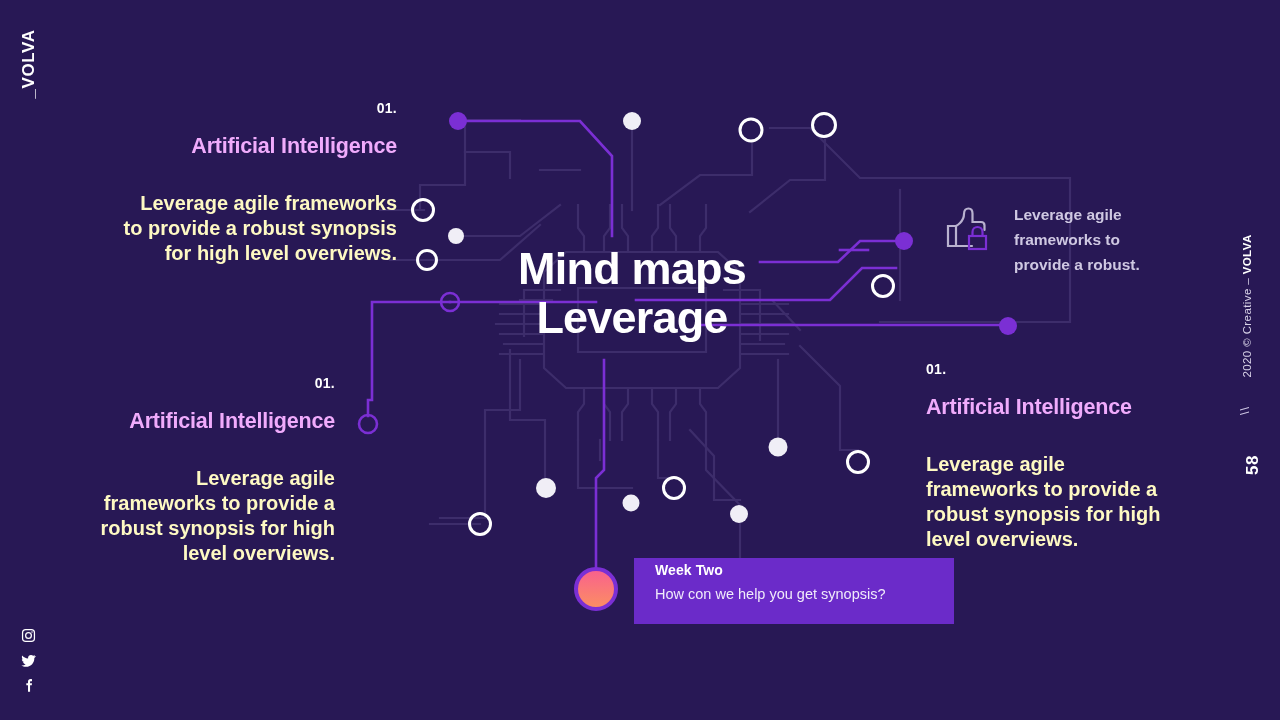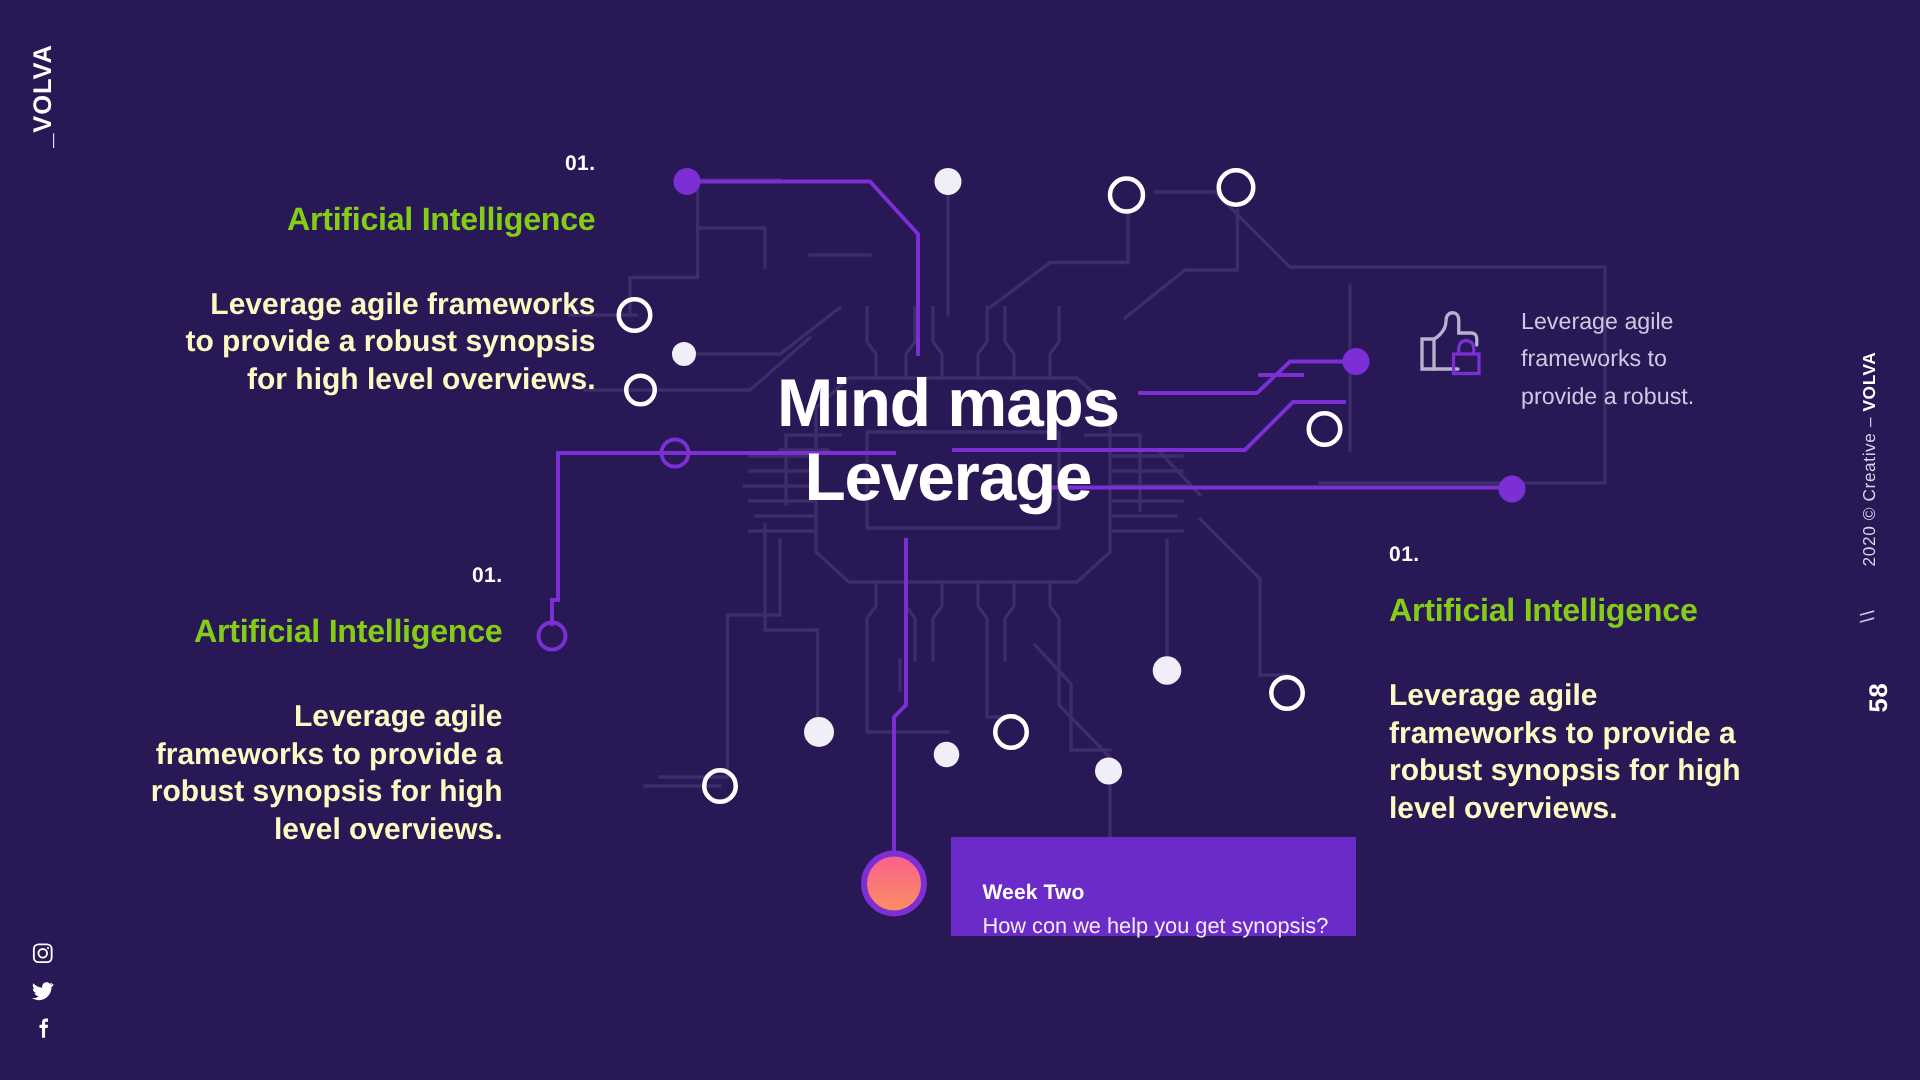--- a/index.html
+++ b/index.html
@@ -100,21 +100,21 @@
     font-size: 14px;
     font-weight: bold;
     color: #ffffff;
     letter-spacing: 0.3px;
   }
   .block h2 {
     margin: 18px 0 0 0;
     font-size: 21.5px;
     font-weight: bold;
     letter-spacing: -0.2px;
-    color: #84cc16;
+    color: #f0abfc;
   }
   .block p {
     margin: 32px 0 0 0;
     font-size: 20px;
     line-height: 25px;
     color: #fef9c3;
     font-weight: 700;
   }
 
   #block-tl { left: 120px; top: 100px; width: 277px; text-align: right; }
@@ -128,21 +128,21 @@
     top: 202px;
     width: 240px;
     display: flex;
     gap: 22px;
     align-items: flex-start;
   }
   #feature .ftext {
     font-size: 15.5px;
     line-height: 25px;
     color: #cfc8e2;
-    font-weight: 400;
+    font-weight: 700;
     width: 150px;
   }
 
   
   #title {
     position: absolute;
     left: 420px;
     top: 244px;
     width: 424px;
     text-align: center;
@@ -151,24 +151,24 @@
     font-weight: bold;
     letter-spacing: -0.8px;
     color: #ffffff;
   }
 
   
   #callout {
     position: absolute;
     left: 634px;
     top: 558px;
-    width: 270px;
+    width: 320px;
     height: 66px;
     background: #6B2BC9;
-    padding: 28px 0 0 21px;
+    padding: 4px 0 0 21px;
     box-sizing: border-box;
   }
   #callout .c-title {
     font-size: 14px;
     font-weight: bold;
     color: #ffffff;
     letter-spacing: 0.1px;
   }
   #callout .c-sub {
     margin-top: 8px;

